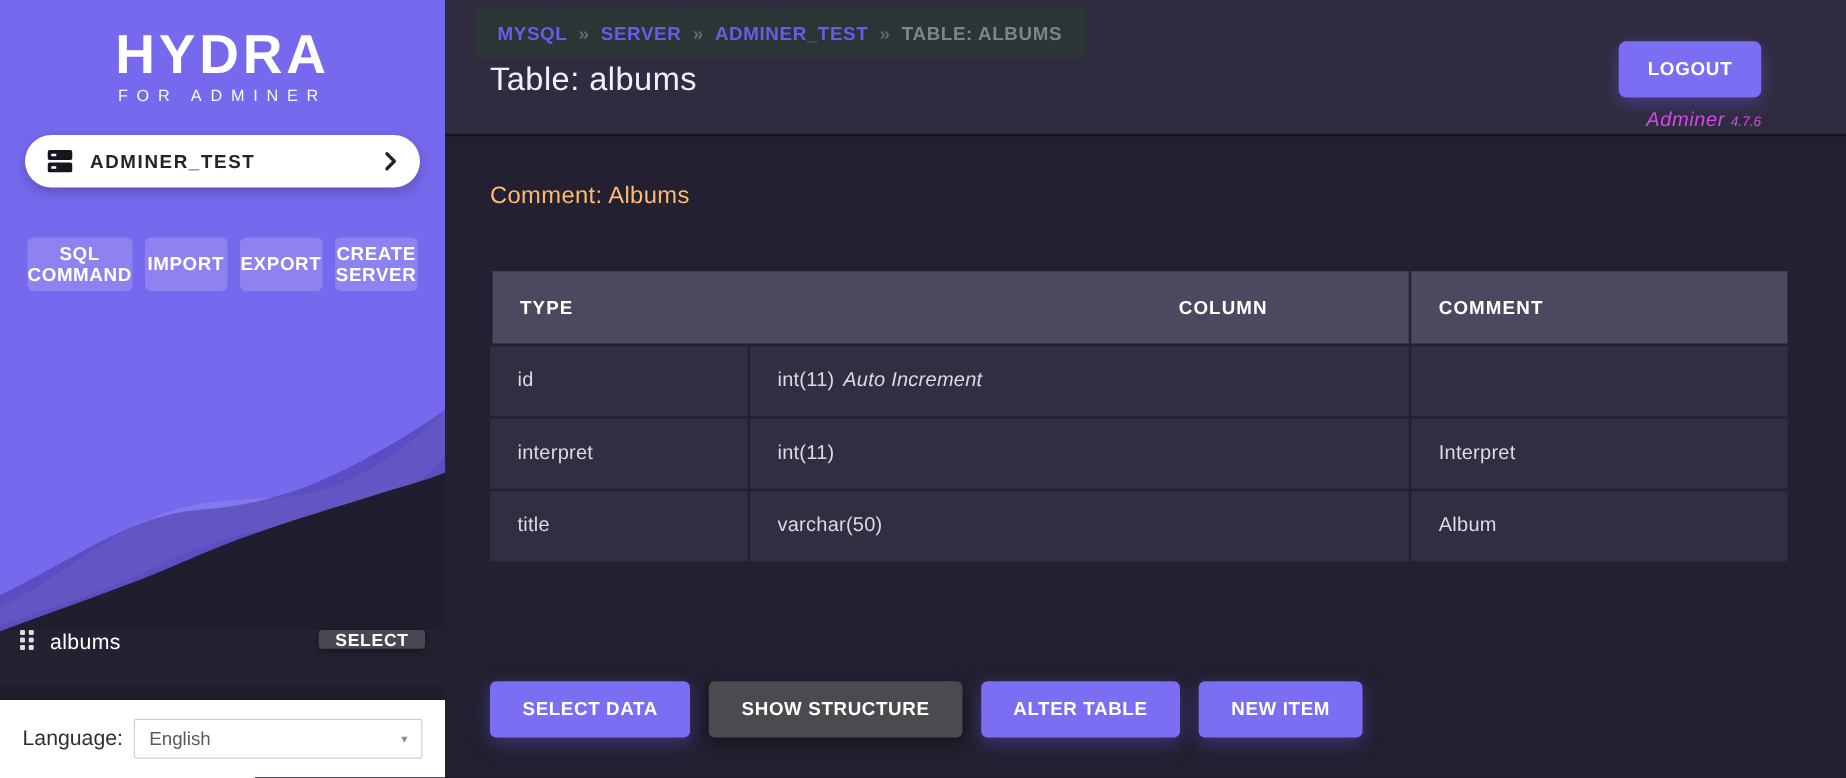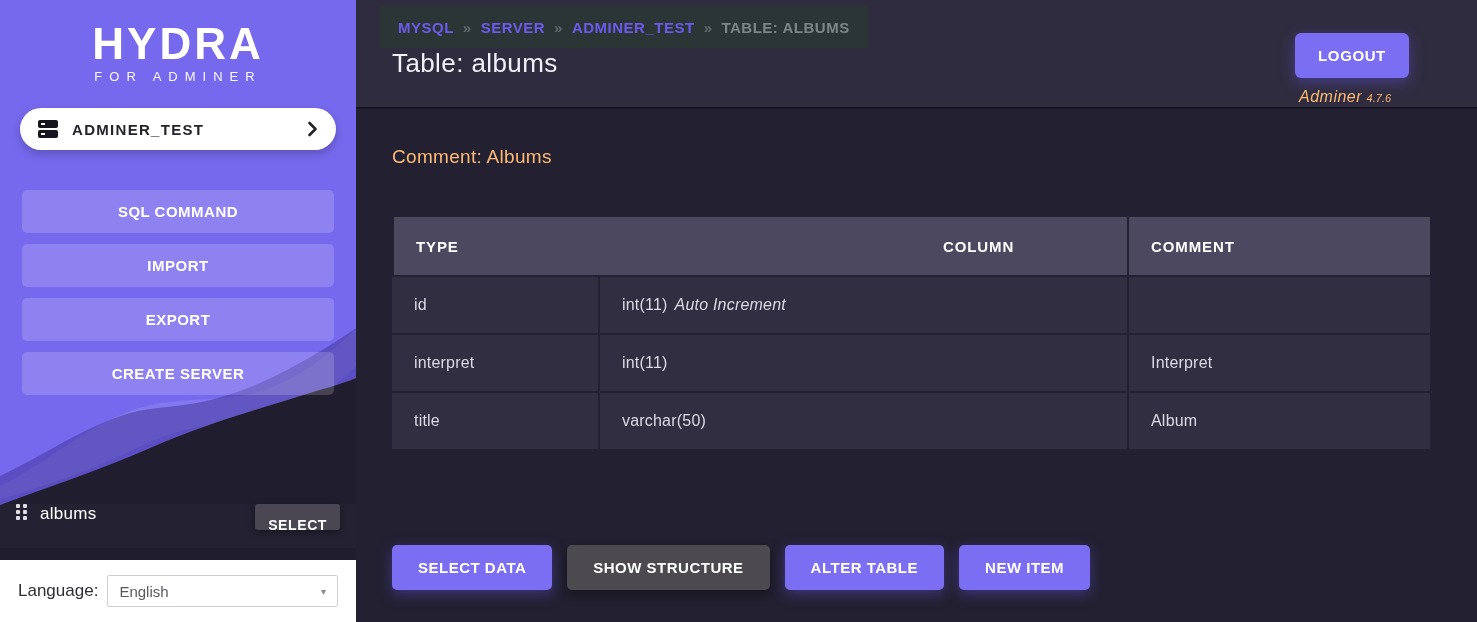--- a/index.html
+++ b/index.html
@@ -16,33 +16,33 @@
   .logo-sub   { font-size:13px; font-weight:300; letter-spacing:7px; margin-top:3px; opacity:.95; }
 
   .db-pill { position:absolute; top:108px; left:20px; width:316px; height:42px;
              background:#ffffff; border-radius:21px; display:flex; align-items:center;
              padding:0 18px; box-shadow:0 4px 10px rgba(0,0,0,.22); cursor:pointer; }
   .db-icon { display:flex; margin-right:14px; }
   .db-name { flex:1; font-weight:bold; font-size:15px; letter-spacing:1.3px; color:#23222d; }
   .db-chevron { display:flex; }
 
   .side-buttons { position:absolute; top:190px; left:22px; width:312px;
-                  display:grid; grid-template-columns:1fr; gap:11px 10px; }
+                  display:grid; grid-template-columns:1fr 1fr 1fr 1fr; gap:11px 10px; }
   .side-btn { height:43px; background:rgba(255,255,255,.17); border:none; border-radius:5px;
               color:#ffffff; font-weight:bold; font-size:15px; letter-spacing:.5px;
               font-family:inherit; cursor:pointer; }
 
   .table-item { position:absolute; top:504px; left:0; width:356px; height:44px;
                 display:flex; align-items:flex-start; padding:0 16px;
                 background:rgba(255,255,255,.02); color:#ffffff; cursor:pointer; }
   .drag { display:inline-grid; grid-template-columns:repeat(2,4px); gap:2px 3px;
           margin-right:13px; cursor:grab; }
   .drag i { width:4px; height:4px; background:rgba(255,255,255,.85); border-radius:1px; }
   .tbl-name { flex:1; font-size:17px; letter-spacing:.3px; }
-  .select-btn { height:15px; padding:13px 13px; background:#4a4753; border:none; border-radius:3px;
+  .select-btn { height:15px; padding:0 13px; background:#4a4753; border:none; border-radius:3px;
                 color:#ffffff; font-weight:bold; font-size:14px; letter-spacing:.6px;
                 font-family:inherit; box-shadow:0 2px 7px rgba(0,0,0,.4); cursor:pointer; }
 
   .language-bar { position:absolute; left:0; bottom:0; width:356px; height:62px;
                   background:#ffffff; display:flex; align-items:center; padding:0 18px; gap:9px; }
   .language-label { font-size:17px; color:#2e2e36; }
   .lang-select { flex:1; height:32px; border:1px solid #cfcfd6; border-radius:2px;
                  background:#ffffff; display:flex; align-items:center; justify-content:space-between;
                  padding:0 11px; font-size:15px; color:#5a5a60; cursor:pointer; }
   .dd-arrow { font-size:10px; color:#8a8a92; }
@@ -55,21 +55,21 @@
                 font-size:15px; font-weight:bold; letter-spacing:.5px; }
   .crumb-link { color:#6e5ae8; text-decoration:none; cursor:pointer; }
   .crumb-sep { color:#5f6a6c; font-weight:bold; }
   .crumb-current { color:#7c8689; }
   .page-title { position:absolute; top:48px; left:36px; font-size:26px; font-weight:400;
                 color:#f2f0f7; letter-spacing:.4px; }
   .logout { position:absolute; top:33px; right:68px; width:114px; height:45px;
             background:#7b6ef2; color:#ffffff; border:none; border-radius:6px;
             font-weight:bold; font-size:15px; letter-spacing:.6px; font-family:inherit;
             box-shadow:0 4px 14px rgba(90,78,200,.55); cursor:pointer; }
-  .version { position:absolute; top:88px; right:86px; font-style:italic; color:#fdba74;text-align:center; }
+  .version { position:absolute; top:88px; right:68px; font-style:italic; color:#d946ef;text-align:center; }
   .vname { font-size:16px; letter-spacing:.5px; }
   .vnum  { font-size:11px; }
 
   .content { position:absolute; top:110px; left:0; right:0; bottom:0; }
   .comment { position:absolute; top:36px; left:36px; font-size:19px; color:#fdba74;
              letter-spacing:.3px; }
 
   .table { position:absolute; top:107px; left:36px; width:1038px; }
   .thead { display:flex; height:58px; background:#4c4860; }
   .tr    { display:flex; height:58px; background:#322e41; border-top:2px solid #232031; }

